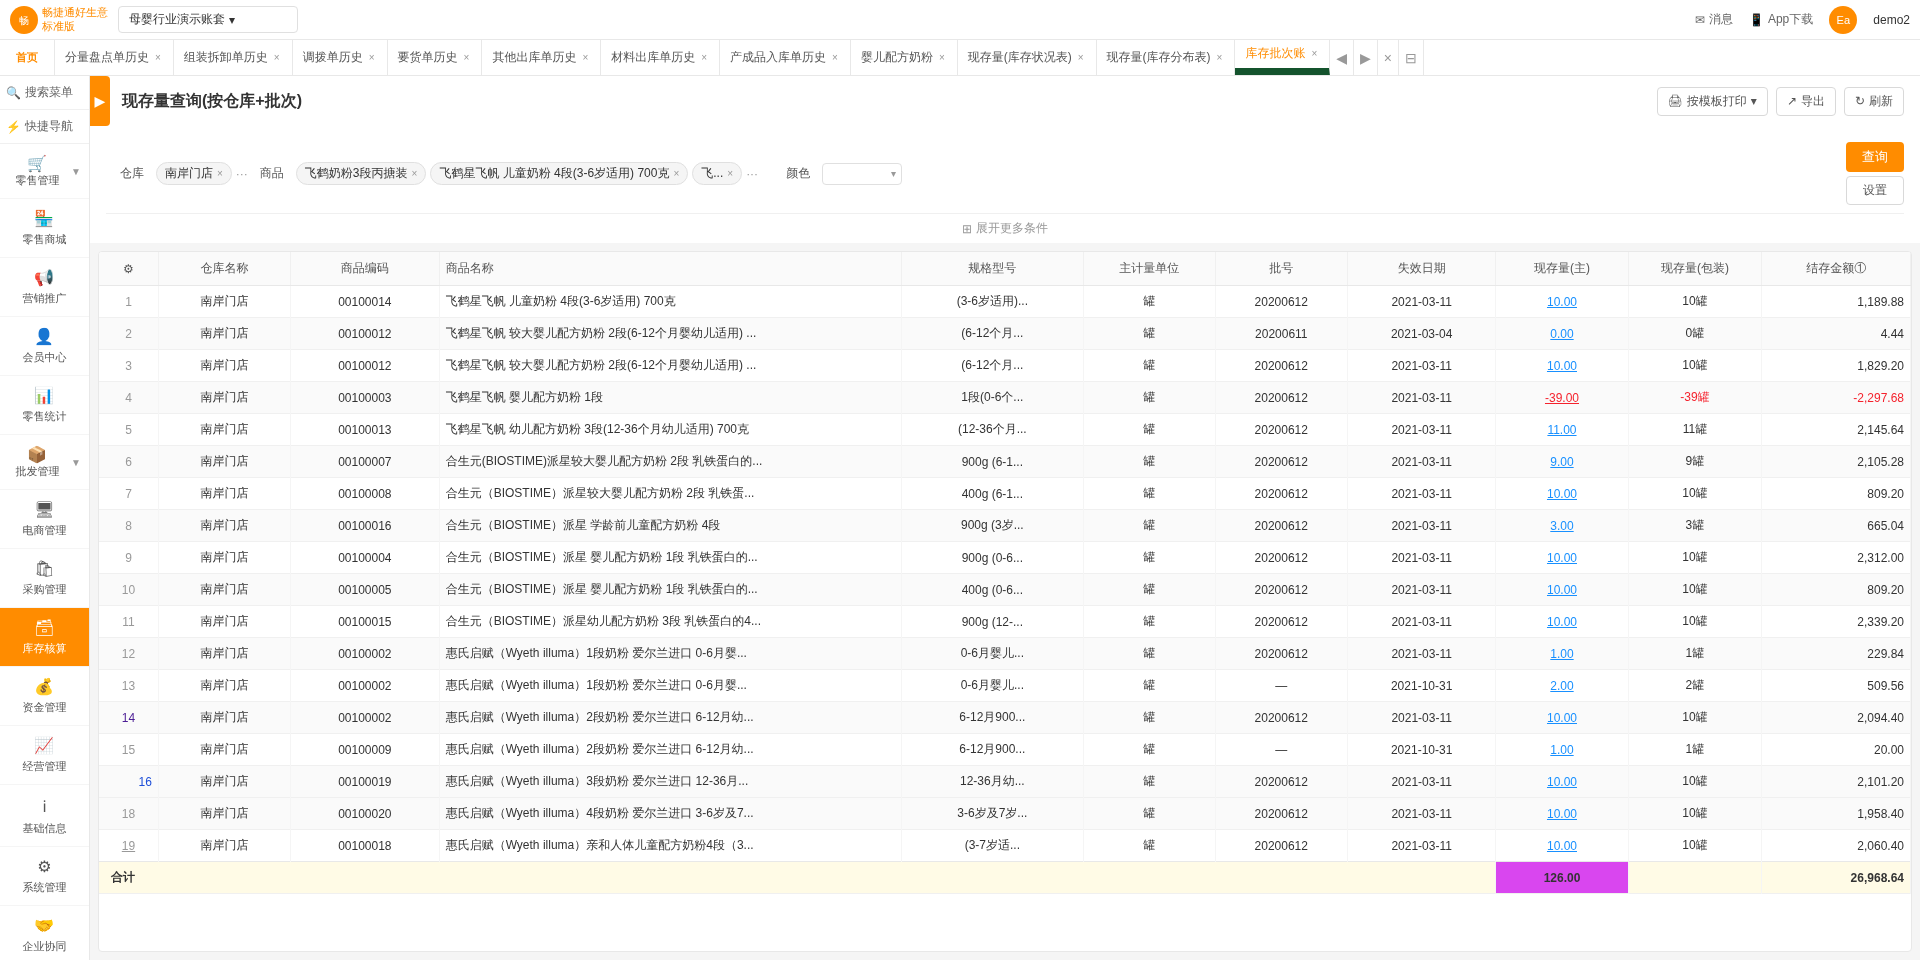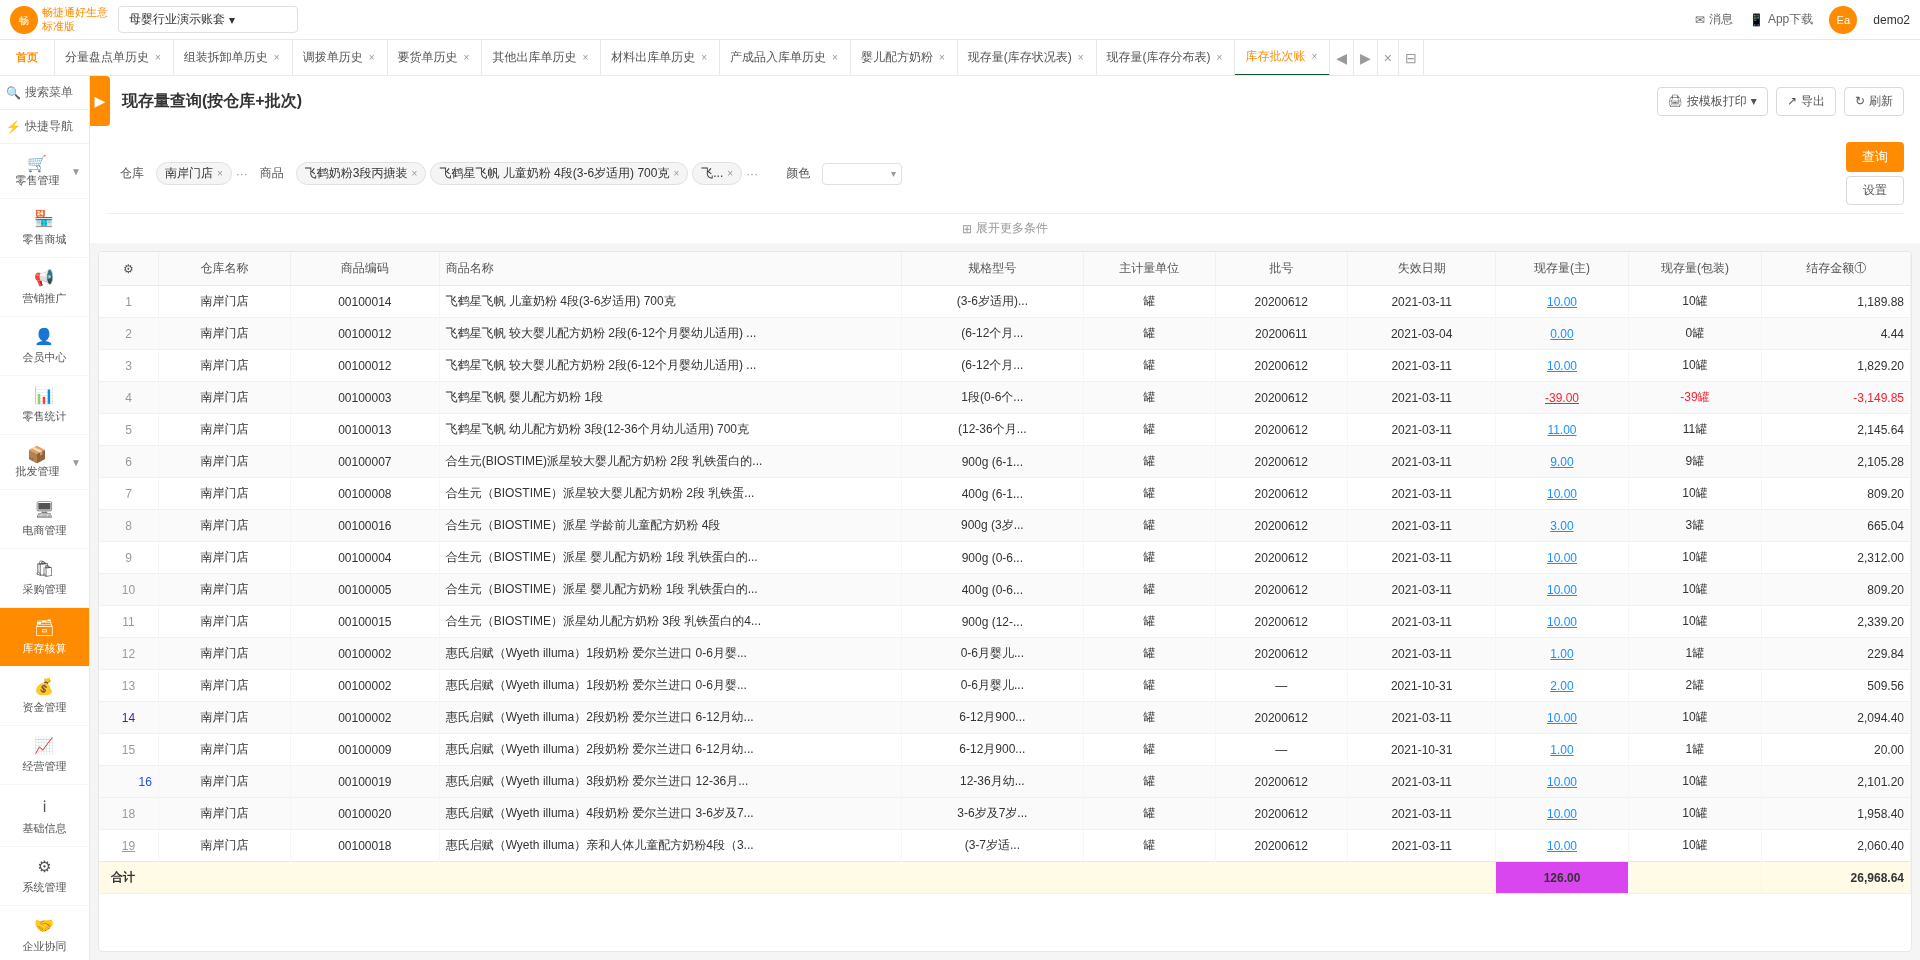--- a/index.html
+++ b/index.html
@@ -99,21 +99,21 @@
       align-items: center;
       gap: 4px;
       border-right: 1px solid #e8e8e8;
       cursor: pointer;
       font-size: 12px;
       color: #555;
       white-space: nowrap;
     }
     .tab-item.active {
       color: #ff8c00;
-      border-bottom: 2px solid #14532d;
+      border-bottom: 8px solid #14532d;
       justify-content: flex-end;
     }
     .tab-close {
       font-size: 10px;
       color: #999;
       cursor: pointer;
       padding: 2px;
     }
     .tab-nav-btn {
       padding: 0 6px;
@@ -693,21 +693,21 @@
     <td class="col-index" style="text-align:center;color:#999;">4</td>
     <td class="col-warehouse">南岸门店</td>
     <td class="col-code">00100003</td>
     <td class="col-name td-left" style="overflow:hidden;text-overflow:ellipsis;max-width:280px;white-space:nowrap;">飞鹤星飞帆 婴儿配方奶粉 1段</td>
     <td class="col-spec">1段(0-6个...</td>
     <td class="col-unit">罐</td>
     <td class="col-batch">20200612</td>
     <td class="col-expire">2021-03-11</td>
     <td class="col-stock-main"><span class="link-val" style="color:#f5222d;">-39.00</span></td>
     <td class="col-stock-pkg" style="color:#f5222d;">-39罐</td>
-    <td class="col-balance td-right" style="color:#f5222d;">-3,149.85</td>
+    <td class="col-balance td-right" style="color:#f5222d;">-2,297.68</td>
   </tr>
             <tr style="background: rgb(255, 255, 255);">
     <td class="col-index" style="text-align:center;color:#999;">5</td>
     <td class="col-warehouse">南岸门店</td>
     <td class="col-code">00100013</td>
     <td class="col-name td-left" style="overflow:hidden;text-overflow:ellipsis;max-width:280px;white-space:nowrap;">飞鹤星飞帆 幼儿配方奶粉 3段(12-36个月幼儿适用) 700克</td>
     <td class="col-spec">(12-36个月...</td>
     <td class="col-unit">罐</td>
     <td class="col-batch">20200612</td>
     <td class="col-expire">2021-03-11</td>

